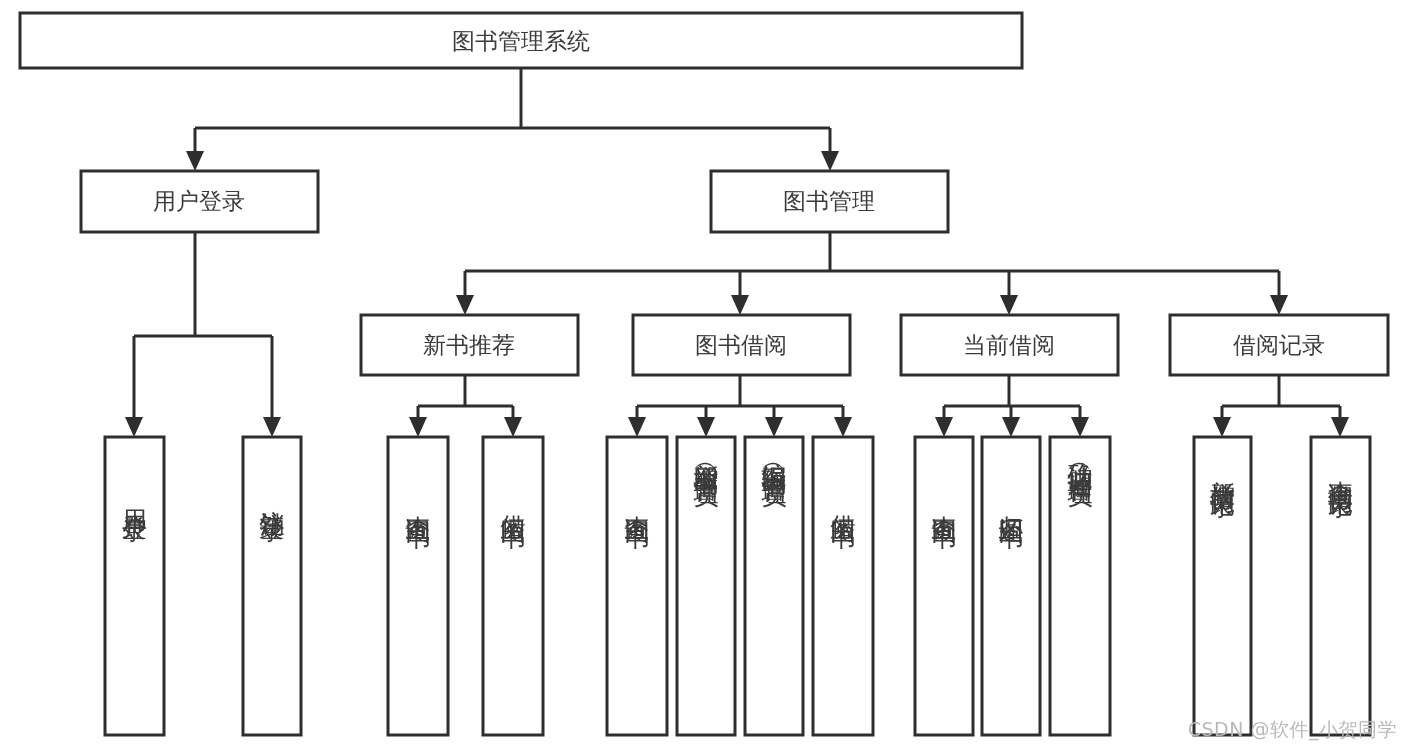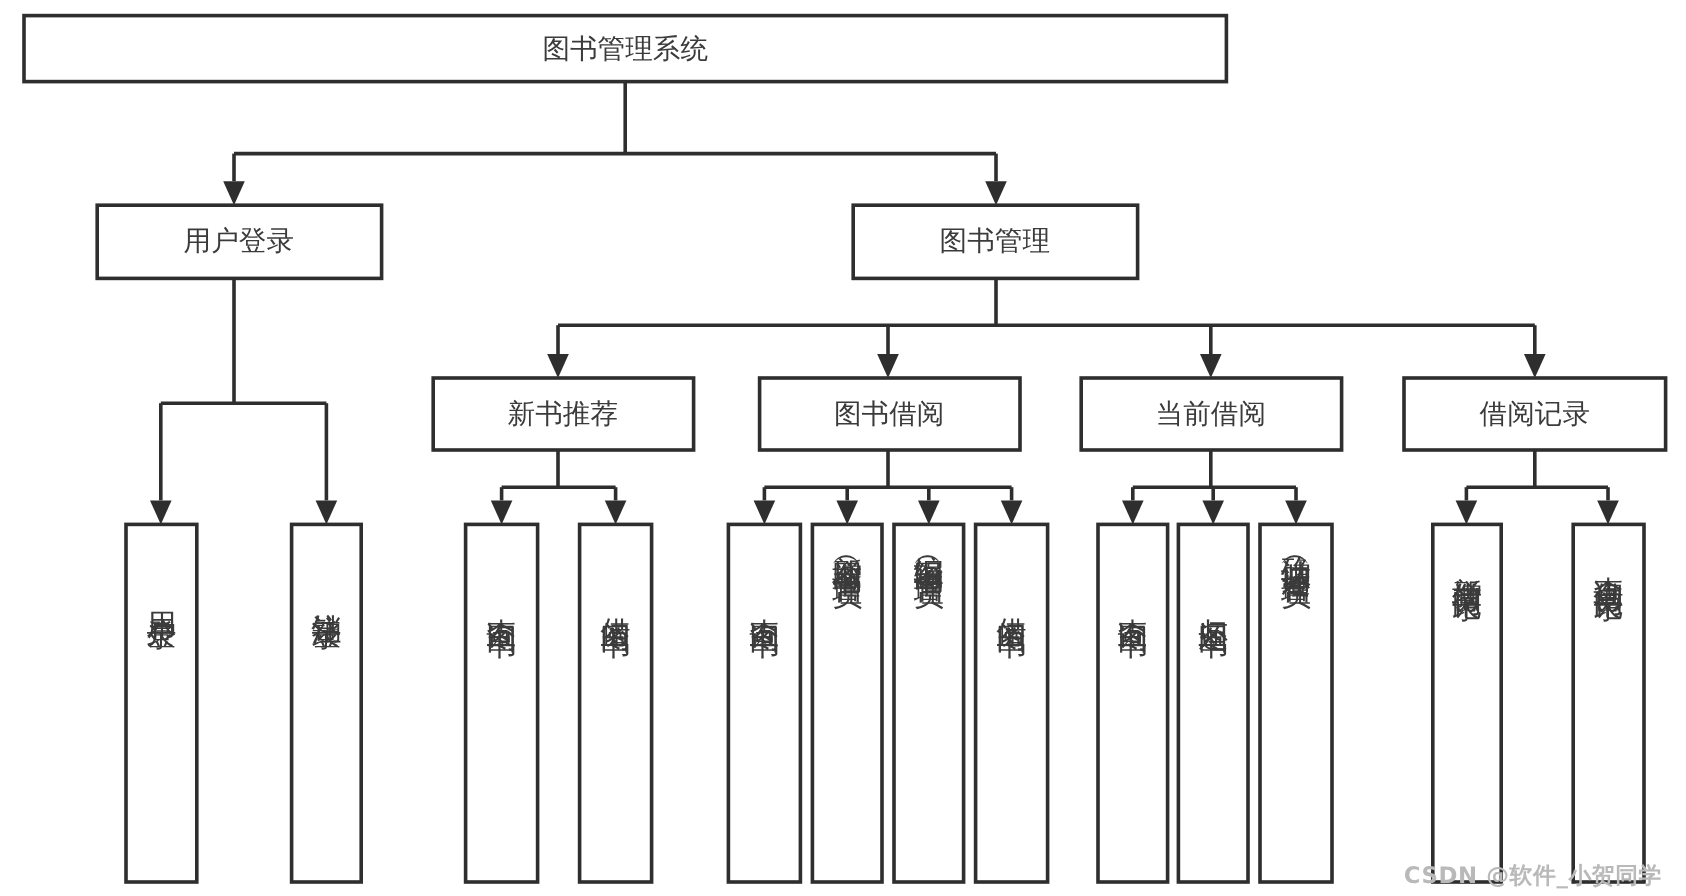--- a/index.html
+++ b/index.html
@@ -62,29 +62,28 @@
     text-orientation: upright;
     font-family: "DejaVu Sans", "Liberation Sans", sans-serif;
     font-size: 25px;
     line-height: 1;
     color: #3b3b3b;
     letter-spacing: 3px;
     white-space: nowrap;
   }
   #watermark {
     position: absolute;
-    right: 20px;
+    right: 8px;
     bottom: 4px;
     font-family: "DejaVu Sans", "Liberation Sans", sans-serif;
     font-size: 19px;
     color: #b9b9b9;
     letter-spacing: 0.5px;
     user-select: none;
     white-space: nowrap;
-    font-weight: bold;
   }
 </style>
 </head>
 <body>
 
 <div id="diagram-root">
 
   <svg id="tree-svg" viewBox="0 0 1405 747">
     <defs>
       <marker id="arrow" viewBox="0 0 12 14" refX="1" refY="7" markerWidth="12" markerHeight="14" orient="auto-start-reverse" markerUnits="userSpaceOnUse">

